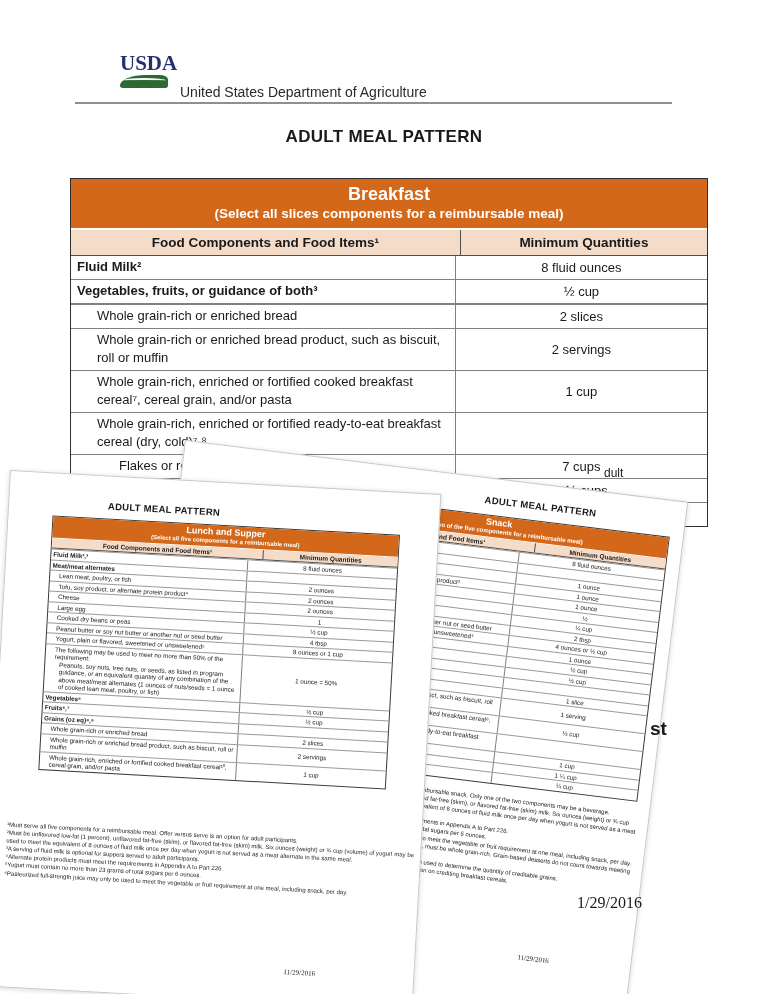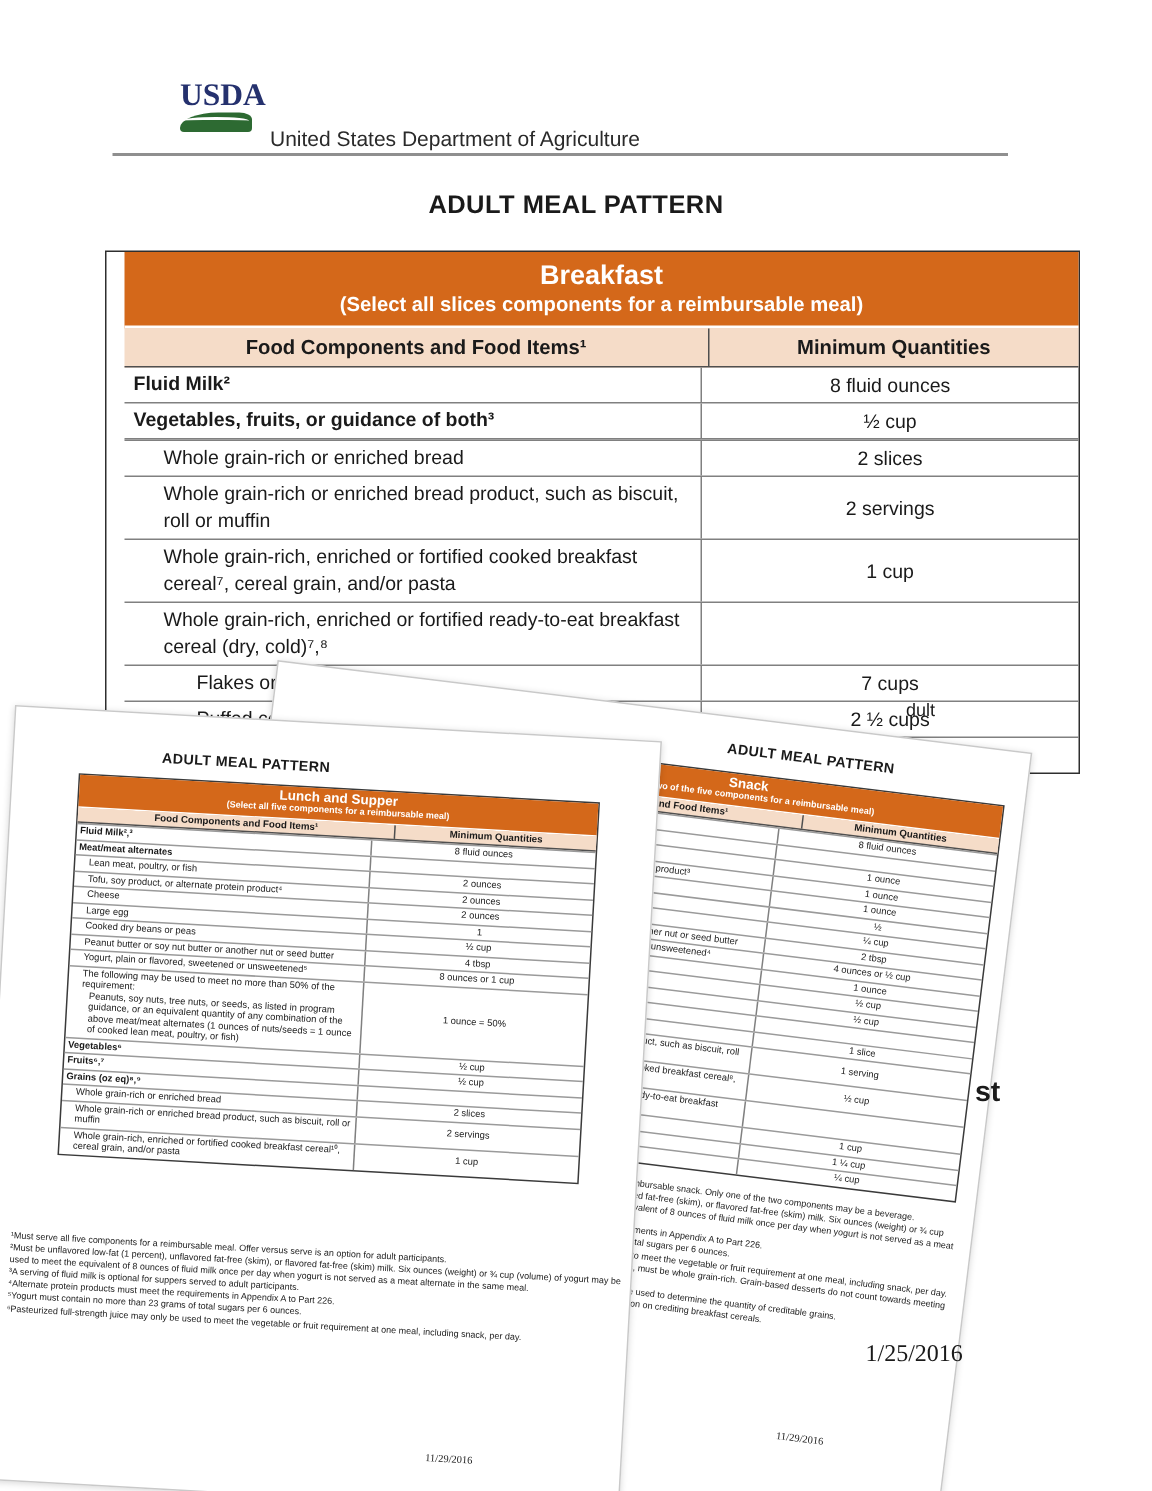--- a/index.html
+++ b/index.html
@@ -26,21 +26,21 @@
   .hdr{display:flex;background:#f5dcc8;border-bottom:1px solid #4f4f4f;font-weight:bold;}
   .hdr .c1{width:60.5%;text-align:center;border-right:1px solid #4f4f4f;}
   .hdr .c2{flex:1;text-align:center;}
   .row{display:flex;border-top:1px solid #808080;}
   .row:first-child{border-top:none;}
   .cell.label{width:60.5%;border-right:1px solid #808080;box-sizing:border-box;}
   .cell.value{flex:1;display:flex;align-items:center;justify-content:center;text-align:center;}
   .kind-category .lab-main{font-weight:bold;}
 
   
-  #breakfast-table{position:absolute;left:70px;top:167px;width:636px;z-index:1;padding-left:12px;}
+  #breakfast-table{position:absolute;left:70px;top:178px;width:636px;z-index:1;}
   #breakfast-table .band{padding:4px 0 6px;}
   #breakfast-table .band-title{font-size:18px;font-weight:bold;line-height:22px;}
   #breakfast-table .band-sub{font-size:13.5px;font-weight:bold;line-height:17px;}
   #breakfast-table .hdr{font-size:13.5px;}
   #breakfast-table .hdr > div{padding:5px 2px;}
   #breakfast-table .row{font-size:13px;line-height:18px;}
   #breakfast-table .cell.label{padding:2px 8px 3px 6px;}
   #breakfast-table .kind-item .lab-main{padding-left:20px;}
   #breakfast-table .kind-subitem .lab-main{padding-left:42px;}
 
@@ -159,21 +159,21 @@
           <div class="cell label kind-subitem">
             <div class="lab-main">Granola</div>
           </div>
           <div class="cell value">½ cup</div>
         </div>
       </div>
   </div>
 
   <div id="fragment-adult" class="fragment">dult</div>
   <div id="fragment-st" class="fragment">st</div>
-  <div id="main-date" class="fragment">1/25/2016</div>
+  <div id="main-date" class="fragment">1/29/2016</div>
 
   <div id="sheet-snack" class="sheet">
     <div class="sheet-title">ADULT MEAL PATTERN</div>
     <div id="snack-table" class="meal-table mini">
       <div class="band">
         <div class="band-title">Snack</div>
         <div class="band-sub">(Select two of the five components for a reimbursable meal)</div>
       </div>
       <div class="hdr">
         <div class="c1">Food Components and Food Items¹</div>

